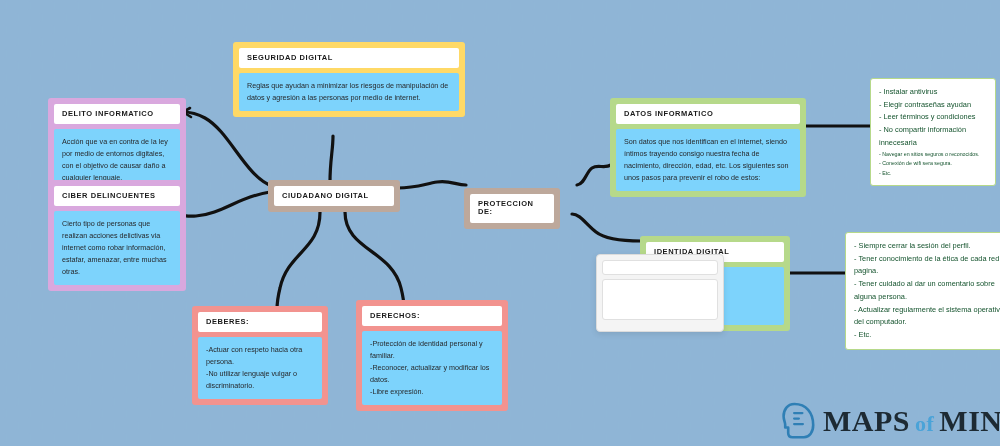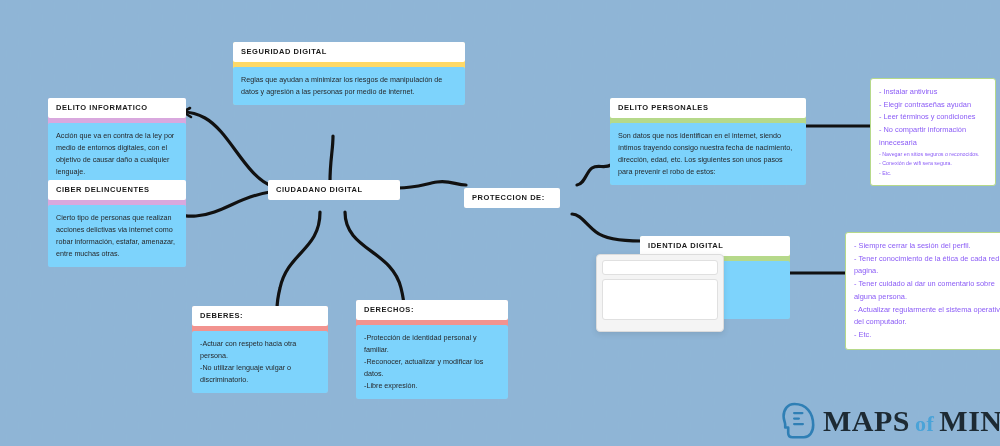--- a/index.html
+++ b/index.html
@@ -16,21 +16,21 @@
     background-image:
       linear-gradient(#8fb5d6 0 0),
       linear-gradient(#8fb5d6 0 0);
     background-repeat:repeat, repeat;
     background-size:24px 24px, 24px 24px;
     background-position:4px 2px, 16px 14px;
   }
   #pattern{position:absolute;inset:0;}
   svg.edges{position:absolute;left:0;top:0;width:1000px;height:446px;overflow:visible;pointer-events:none;}
 
-  .node{position:absolute;box-sizing:border-box;border-radius:3px;}
+  .node{position:absolute;box-sizing:border-box;border-radius:3px;padding:6px;}
   .node .title{
     background:#ffffff;border-radius:2px;
     font-size:7.5px;font-weight:bold;letter-spacing:.55px;
     color:#1a1a1a;padding:6px 8px;line-height:1.1;
   }
   .node .body{
     background:#7dd3fc;border-radius:2px;margin-top:5px;
     font-size:7.2px;line-height:1.65;color:#26282b;padding:7px 8px;
   }
   .node .body p{margin:0;}
@@ -38,21 +38,21 @@
   
   .n-yellow{background:#ffd966;}
   .n-purple{background:#d9a8de;}
   .n-tan{background:#bda89b;}
   .n-green{background:#b6d98a;}
   .n-pink{background:#f2938f;}
 
   .plain-list{
     position:absolute;box-sizing:border-box;background:#ffffff;
     border:1px solid #b6d98a;border-radius:3px;padding:7px 8px;
-    color:#8b5cf6;
+    color:#14532d;
   }
   .plain-list p{margin:0;}
   .lg{font-size:7.4px;line-height:1.72;}
   .sm{font-size:5.3px;line-height:1.78;}
 
   
   #overlay{
     position:absolute;background:#f4f4f4;border:1px solid #dcdcdc;
     border-radius:4px;padding:5px;box-shadow:0 2px 6px rgba(0,0,0,.10);
   }
@@ -125,21 +125,21 @@
 
   <div class="node n-tan" style="left:268px;top:180px;width:132px;">
     <div class="title">CIUDADANO DIGITAL</div>
   </div>
 
   <div class="node n-tan" style="left:464px;top:188px;width:96px;">
     <div class="title">PROTECCION DE:</div>
   </div>
 
   <div class="node n-green" style="left:610px;top:98px;width:196px;">
-    <div class="title">DELITO PERSONALES</div>
+    <div class="title">DATOS INFORMATICO</div>
     <div class="body">Son datos que nos identifican en el internet,  siendo íntimos trayendo consigo nuestra fecha de nacimiento, dirección, edad, etc. Los siguientes son unos pasos para prevenir el robo de estos:</div>
   </div>
 
   <div class="node n-green" style="left:640px;top:236px;width:150px;">
     <div class="title">IDENTIDA DIGITAL</div>
     <div class="body" style="height:44px;">
       <p>online, es decir, en la</p>
       <p>a las personas de lo</p>
       <p>s formas de</p>
     </div>

